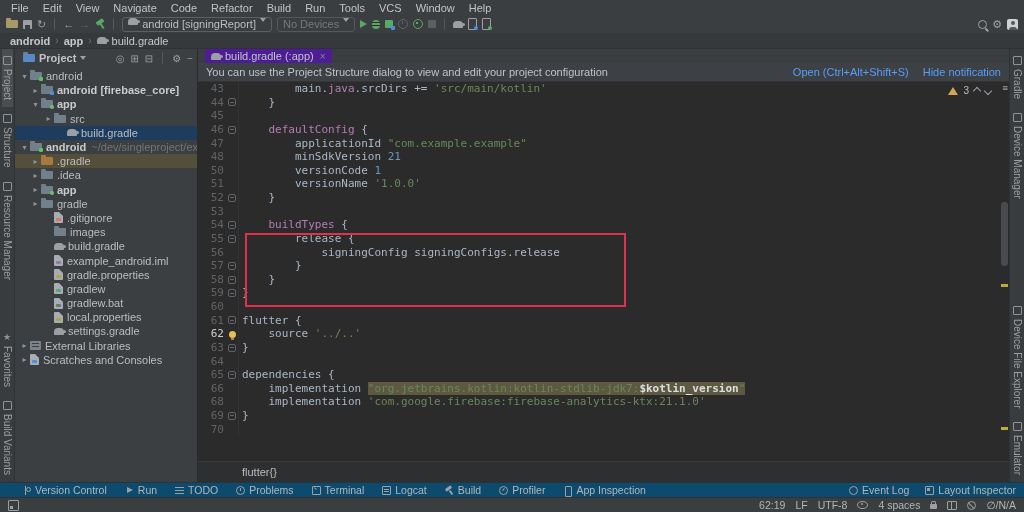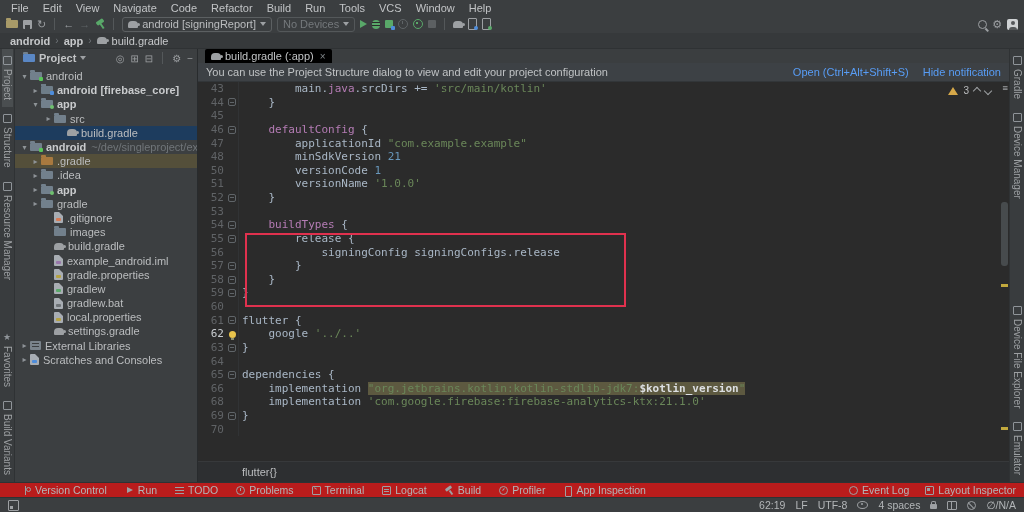--- a/index.html
+++ b/index.html
@@ -15,21 +15,21 @@
   .ic{display:inline-block;position:relative;vertical-align:middle;}
   .ic-openfolder{width:12px;height:8px;background:#a89a68;border-radius:1px;}
   .ic-openfolder::before{content:"";position:absolute;top:-2px;left:0;width:5px;height:2px;background:#a89a68;border-radius:1px 1px 0 0;}
   .ic-save{width:9px;height:9px;background:#9da0a3;border-radius:1px;}
   .ic-save::after{content:"";position:absolute;left:2px;bottom:0;width:5px;height:4px;background:#3b3e40;}
   .glyph{font-size:11px;color:#9da0a3;line-height:1;}
   .glyph.dim{color:#5f6467;}
   .ic-hammer{width:10px;height:10px;}
   .ic-hammer::before{content:"";position:absolute;top:1px;left:1px;width:8px;height:4px;background:#59a869;border-radius:1px;transform:rotate(-35deg);}
   .ic-hammer::after{content:"";position:absolute;bottom:0;right:2px;width:2px;height:6px;background:#59a869;transform:rotate(-35deg);}
-  .run-config,.device-select{height:13px;border:1px solid #5c6062;border-radius:3px;display:flex;align-items:center;gap:4px;padding:0 5px;font-size:11px;}
+  .run-config,.device-select{height:13px;border:1px solid #5c6062;border-radius:3px;display:flex;gap:4px;padding:0 5px;font-size:11px;}
   .device-select{color:#75797c;border-color:#54585a;}
   .caret-down{width:0;height:0;border-left:3px solid transparent;border-right:3px solid transparent;border-top:4px solid #9da0a3;}
   .ic-play{width:0;height:0;border-top:4px solid transparent;border-bottom:4px solid transparent;border-left:7px solid #59a869;}
   .ic-bug{width:8px;height:9px;background:#59a869;border-radius:4px;}
   .ic-bug::before{content:"";position:absolute;top:2px;left:0;right:0;height:1px;background:#2b2b2b;}
   .ic-bug::after{content:"";position:absolute;top:5px;left:0;right:0;height:1px;background:#2b2b2b;}
   .ic-profile{width:8px;height:8px;background:#59a869;border-radius:1px;}
   .ic-profile::after{content:"";position:absolute;right:-2px;bottom:-2px;width:4px;height:4px;background:#4e8ddb;border-radius:1px;}
   .ic-gauge{width:8px;height:8px;border:1px solid #5f6467;border-radius:50%;}
   .ic-gauge::after{content:"";position:absolute;left:3px;top:1px;width:1px;height:3px;background:#5f6467;}
@@ -92,21 +92,21 @@
   .ic-file.props::after{background:#b5a242;}
   .ic-file.exec::after{background:#59a869;}
   .ic-file.bat::after{background:#6e7377;}
   .ic-file.json::after{background:#8a9199;}
   .ic-file.scratch::after{background:#4e8ddb;}
   .ic-lib{width:11px;height:9px;background:#7a838b;border-radius:1px;flex:0 0 auto;}
   .ic-lib::after{content:"";position:absolute;left:2px;top:2px;right:2px;height:1px;background:#3c3f41;box-shadow:0 3px 0 #3c3f41;}
   
   .editor-col{flex:1;display:flex;flex-direction:column;min-width:0;background:#2b2b2b;position:relative;}
   .tabbar{height:14px;background:#3b3e40;display:flex;align-items:flex-end;padding-left:7px;flex:0 0 auto;}
-  .tab{height:14px;background:#000000;display:flex;align-items:center;gap:4px;padding:0 6px;font-size:11px;color:#c2c4c6;border-radius:2px 2px 0 0;}
+  .tab{height:14px;background:#4c1d95;display:flex;align-items:center;gap:4px;padding:0 6px;font-size:11px;color:#c2c4c6;border-radius:2px 2px 0 0;}
   .tab-close{color:#83898d;font-size:10px;margin-left:2px;}
   .notifybar{height:18px;background:#3d4145;border-bottom:1px solid #323639;display:flex;align-items:center;padding:0 8px;font-size:11px;color:#c0c3c5;flex:0 0 auto;gap:14px;}
   .notify-link{color:#589df6;cursor:pointer;}
   .code-area{flex:1;position:relative;overflow:hidden;font-family:"DejaVu Sans Mono",monospace;font-size:11px;}
   .code-line{display:flex;height:13.64px;line-height:13.64px;white-space:pre;}
   .ln{width:26px;flex:0 0 auto;text-align:right;color:#606366;padding-right:2px;}
   .fold{width:12px;flex:0 0 auto;display:flex;align-items:center;justify-content:center;}
   .fold-mark{width:6px;height:6px;border:1px solid #5f6468;border-radius:2px;position:relative;}
   .fold-mark::after{content:"";position:absolute;left:1px;top:2.5px;width:4px;height:1px;background:#5f6468;}
   .bulb{width:7px;height:7px;background:#e8c34c;border-radius:50%;position:relative;}
@@ -125,21 +125,21 @@
   .warn-count{font-size:10px;color:#bbbdbf;}
   .chevron{width:5px;height:5px;border-left:1.5px solid #9da0a3;border-bottom:1.5px solid #9da0a3;display:inline-block;}
   .chevron.up{transform:rotate(135deg);}
   .chevron.down{transform:rotate(-45deg);}
   .scrollbar{position:absolute;top:0;right:0;bottom:0;width:9px;}
   .sb-menu{position:absolute;top:1px;right:1px;font-size:9px;color:#9da0a3;}
   .sb-thumb{position:absolute;top:120px;right:1px;width:7px;height:64px;background:#474b4d;border-radius:3px;}
   .sb-mark{position:absolute;right:1px;width:7px;height:3px;background:#c2a93d;}
   .crumb-bottom{height:20px;background:#2d2f31;border-top:1px solid #37393b;display:flex;align-items:center;padding-left:44px;font-size:11px;color:#bbbdbf;flex:0 0 auto;}
   
-  .bottombar{height:14px;background:#b91c1c;border-top:1px solid #2f3234;display:flex;align-items:center;padding:0 8px 0 22px;font-size:10.5px;color:#b3b6b8;flex:0 0 auto;gap:18px;}
+  .bottombar{height:14px;background:#0c4a6e;border-top:1px solid #2f3234;display:flex;align-items:center;padding:0 8px 0 22px;font-size:10.5px;color:#b3b6b8;flex:0 0 auto;gap:18px;}
   .bb-item{display:flex;align-items:center;gap:4px;cursor:default;white-space:nowrap;}
   .bb-right{margin-left:auto;display:flex;gap:16px;}
   .bi{width:9px;height:9px;display:inline-block;position:relative;}
   .bi-branch::before{content:"";position:absolute;left:3px;top:0;width:1px;height:9px;background:#9da0a3;}
   .bi-branch::after{content:"";position:absolute;right:0;top:1px;width:3px;height:3px;border:1px solid #9da0a3;border-radius:50%;}
   .bi-play::before{content:"";position:absolute;left:2px;top:1px;border-top:3.5px solid transparent;border-bottom:3.5px solid transparent;border-left:6px solid #9da0a3;}
   .bi-list::before{content:"";position:absolute;left:0;right:0;top:1px;height:1px;background:#9da0a3;box-shadow:0 3px 0 #9da0a3,0 6px 0 #9da0a3;}
   .bi-problem::before{content:"";position:absolute;inset:0;border:1px solid #9da0a3;border-radius:50%;}
   .bi-problem::after{content:"";position:absolute;left:4px;top:2px;width:1px;height:3px;background:#9da0a3;}
   .bi-terminal::before{content:"";position:absolute;inset:0;border:1px solid #9da0a3;border-radius:1px;}
@@ -407,21 +407,21 @@
             <div class="code-line"><span class="ln">52</span><span class="fold"><span class="fold-mark"></span></span><span class="lc"><span class="tk-p">    }</span></span></div>
             <div class="code-line"><span class="ln">53</span><span class="fold"></span><span class="lc"></span></div>
             <div class="code-line"><span class="ln">54</span><span class="fold"><span class="fold-mark"></span></span><span class="lc"><span class="tk-p">    </span><span class="tk-k">buildTypes</span><span class="tk-p"> {</span></span></div>
             <div class="code-line"><span class="ln">55</span><span class="fold"><span class="fold-mark"></span></span><span class="lc"><span class="tk-p">        release {</span></span></div>
             <div class="code-line"><span class="ln">56</span><span class="fold"></span><span class="lc"><span class="tk-p">            signingConfig signingConfigs.release</span></span></div>
             <div class="code-line"><span class="ln">57</span><span class="fold"><span class="fold-mark"></span></span><span class="lc"><span class="tk-p">        }</span></span></div>
             <div class="code-line"><span class="ln">58</span><span class="fold"><span class="fold-mark"></span></span><span class="lc"><span class="tk-p">    }</span></span></div>
             <div class="code-line"><span class="ln">59</span><span class="fold"><span class="fold-mark"></span></span><span class="lc"><span class="tk-p">}</span></span></div>
             <div class="code-line"><span class="ln">60</span><span class="fold"></span><span class="lc"></span></div>
             <div class="code-line"><span class="ln">61</span><span class="fold"><span class="fold-mark"></span></span><span class="lc"><span class="tk-p">flutter {</span></span></div>
-            <div class="code-line cur"><span class="ln">62</span><span class="fold"><span class="bulb"></span></span><span class="lc"><span class="tk-p">    google </span><span class="tk-s">'../..'</span></span></div>
+            <div class="code-line cur"><span class="ln">62</span><span class="fold"><span class="bulb"></span></span><span class="lc"><span class="tk-p">    source </span><span class="tk-s">'../..'</span></span></div>
             <div class="code-line"><span class="ln">63</span><span class="fold"><span class="fold-mark"></span></span><span class="lc"><span class="tk-p">}</span></span></div>
             <div class="code-line"><span class="ln">64</span><span class="fold"></span><span class="lc"></span></div>
             <div class="code-line"><span class="ln">65</span><span class="fold"><span class="fold-mark"></span></span><span class="lc"><span class="tk-p">dependencies {</span></span></div>
             <div class="code-line"><span class="ln">66</span><span class="fold"></span><span class="lc"><span class="tk-p">    implementation </span><span class="tk-s hl">"org.jetbrains.kotlin:kotlin-stdlib-jdk7:</span><span class="tk-b hl">$kotlin_version</span><span class="tk-s hl">"</span></span></div>
             <div class="code-line"><span class="ln">68</span><span class="fold"></span><span class="lc"><span class="tk-p">    implementation </span><span class="tk-s">'com.google.firebase:firebase-analytics-ktx:21.1.0'</span></span></div>
             <div class="code-line"><span class="ln">69</span><span class="fold"><span class="fold-mark"></span></span><span class="lc"><span class="tk-p">}</span></span></div>
             <div class="code-line"><span class="ln">70</span><span class="fold"></span><span class="lc"></span></div>
           </div>
         <div class="annotation-rect" style="left:47px;top:151px;width:377px;height:70px;"></div>
         <div class="inspections">

